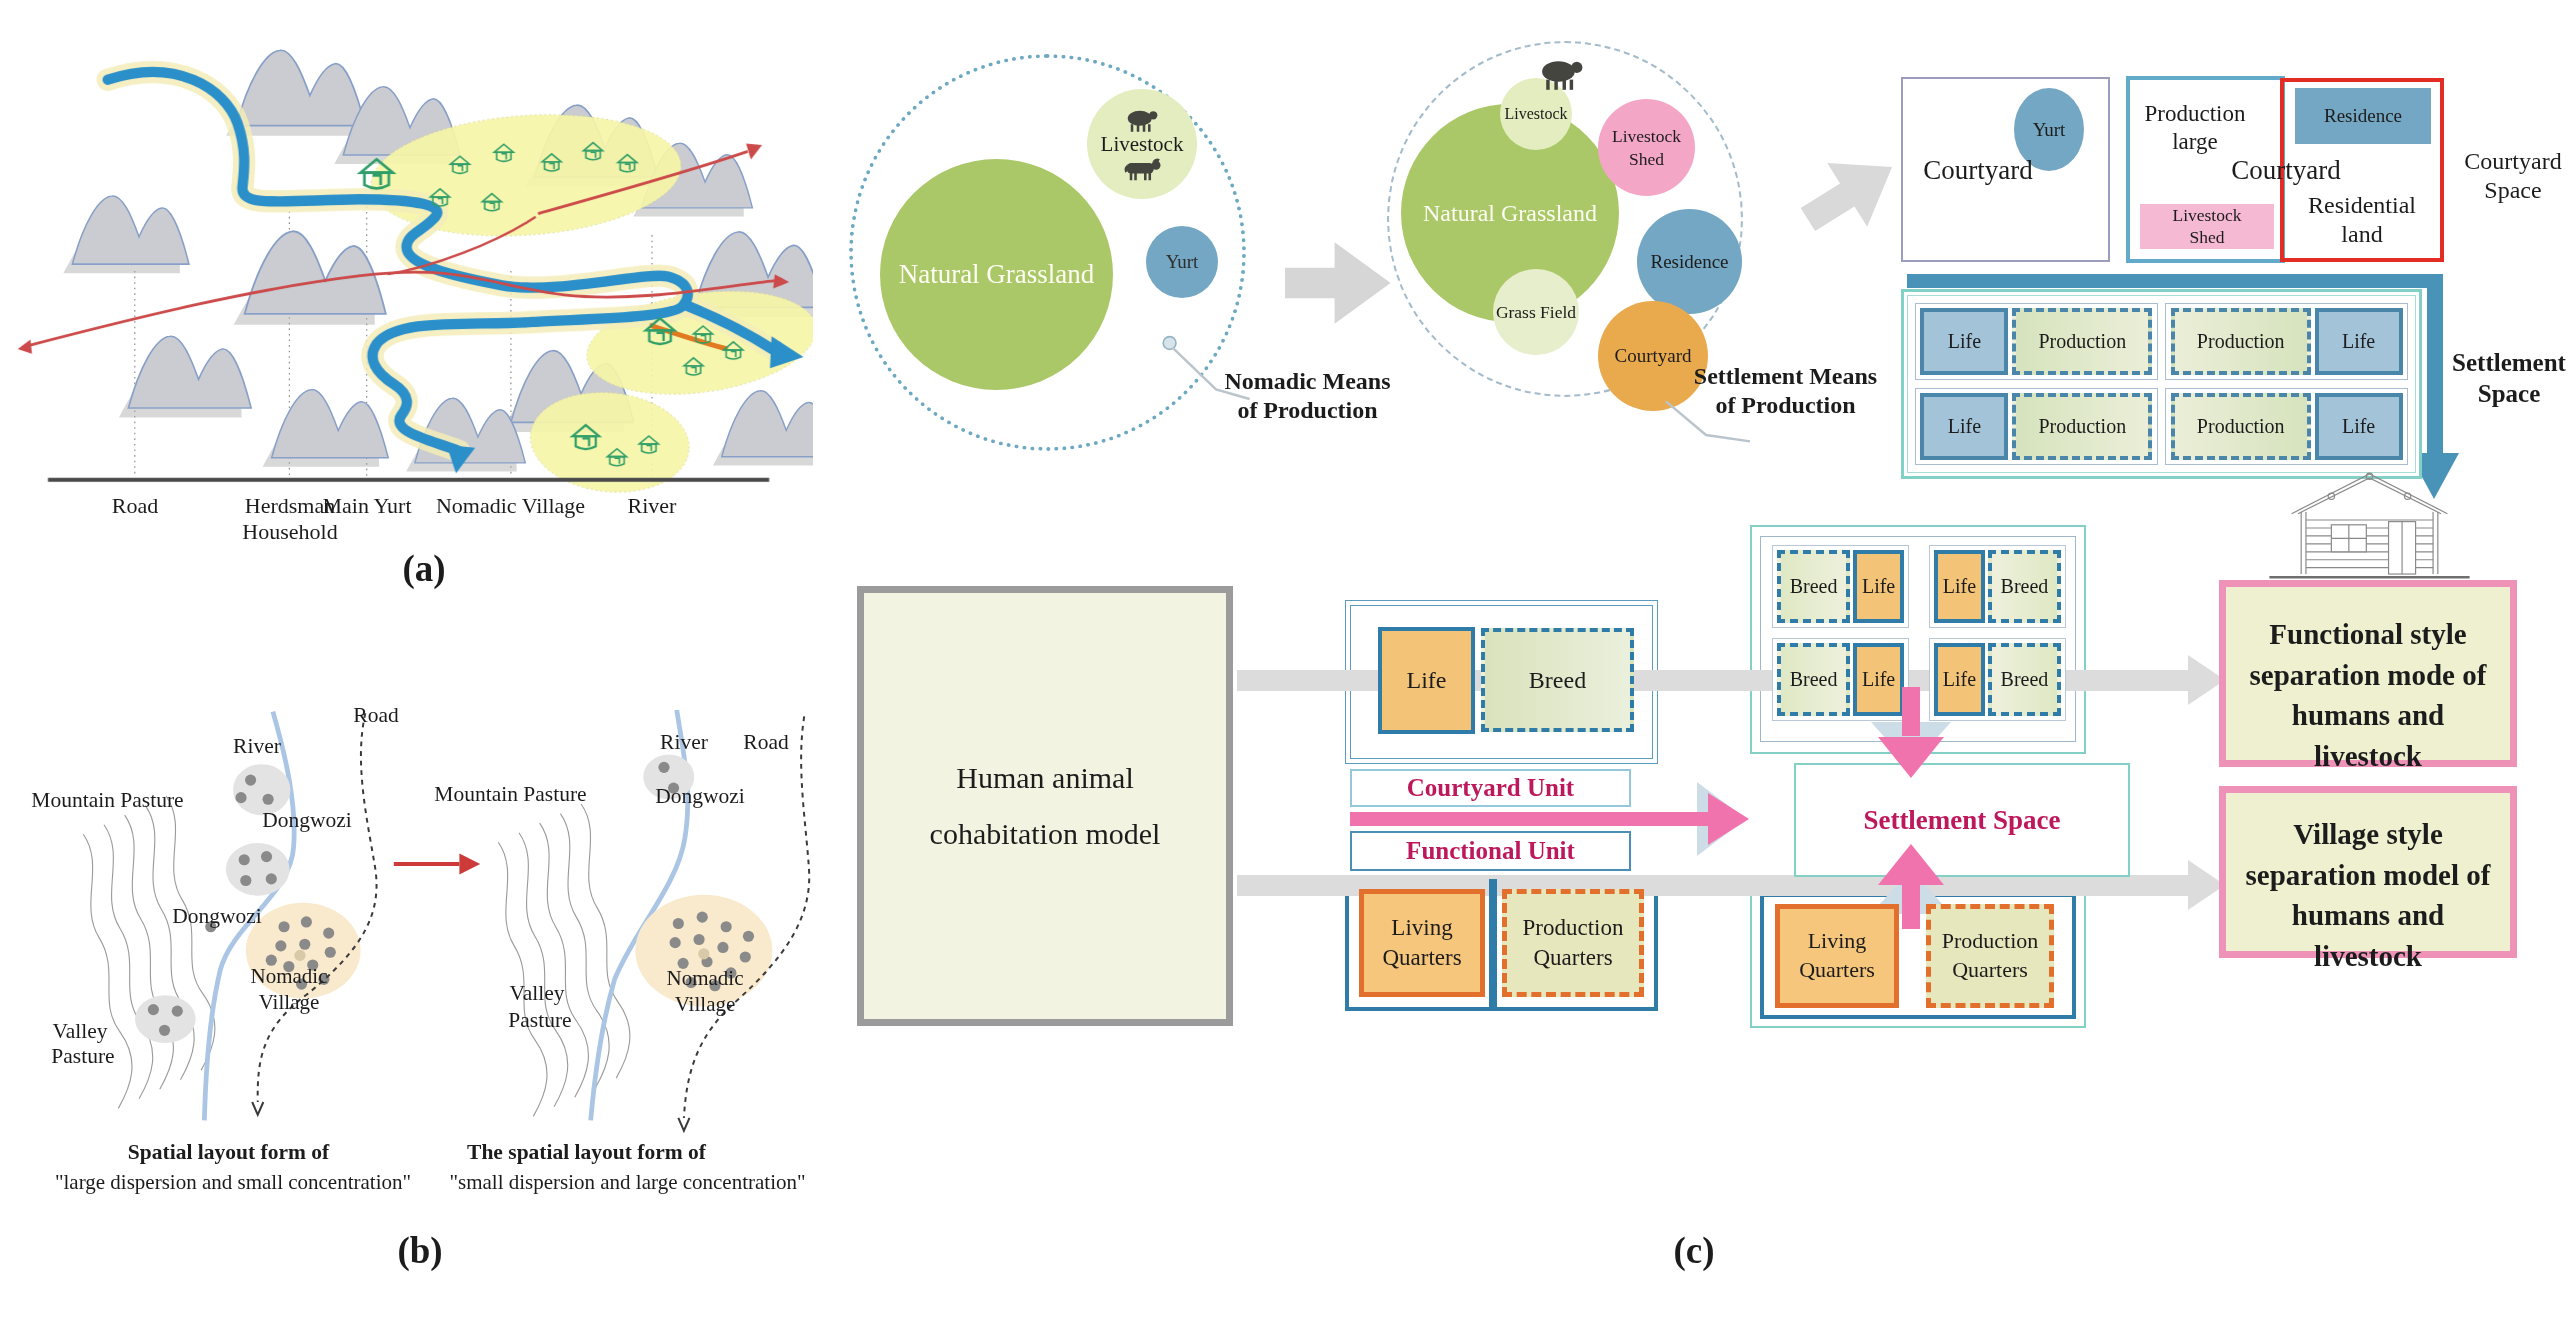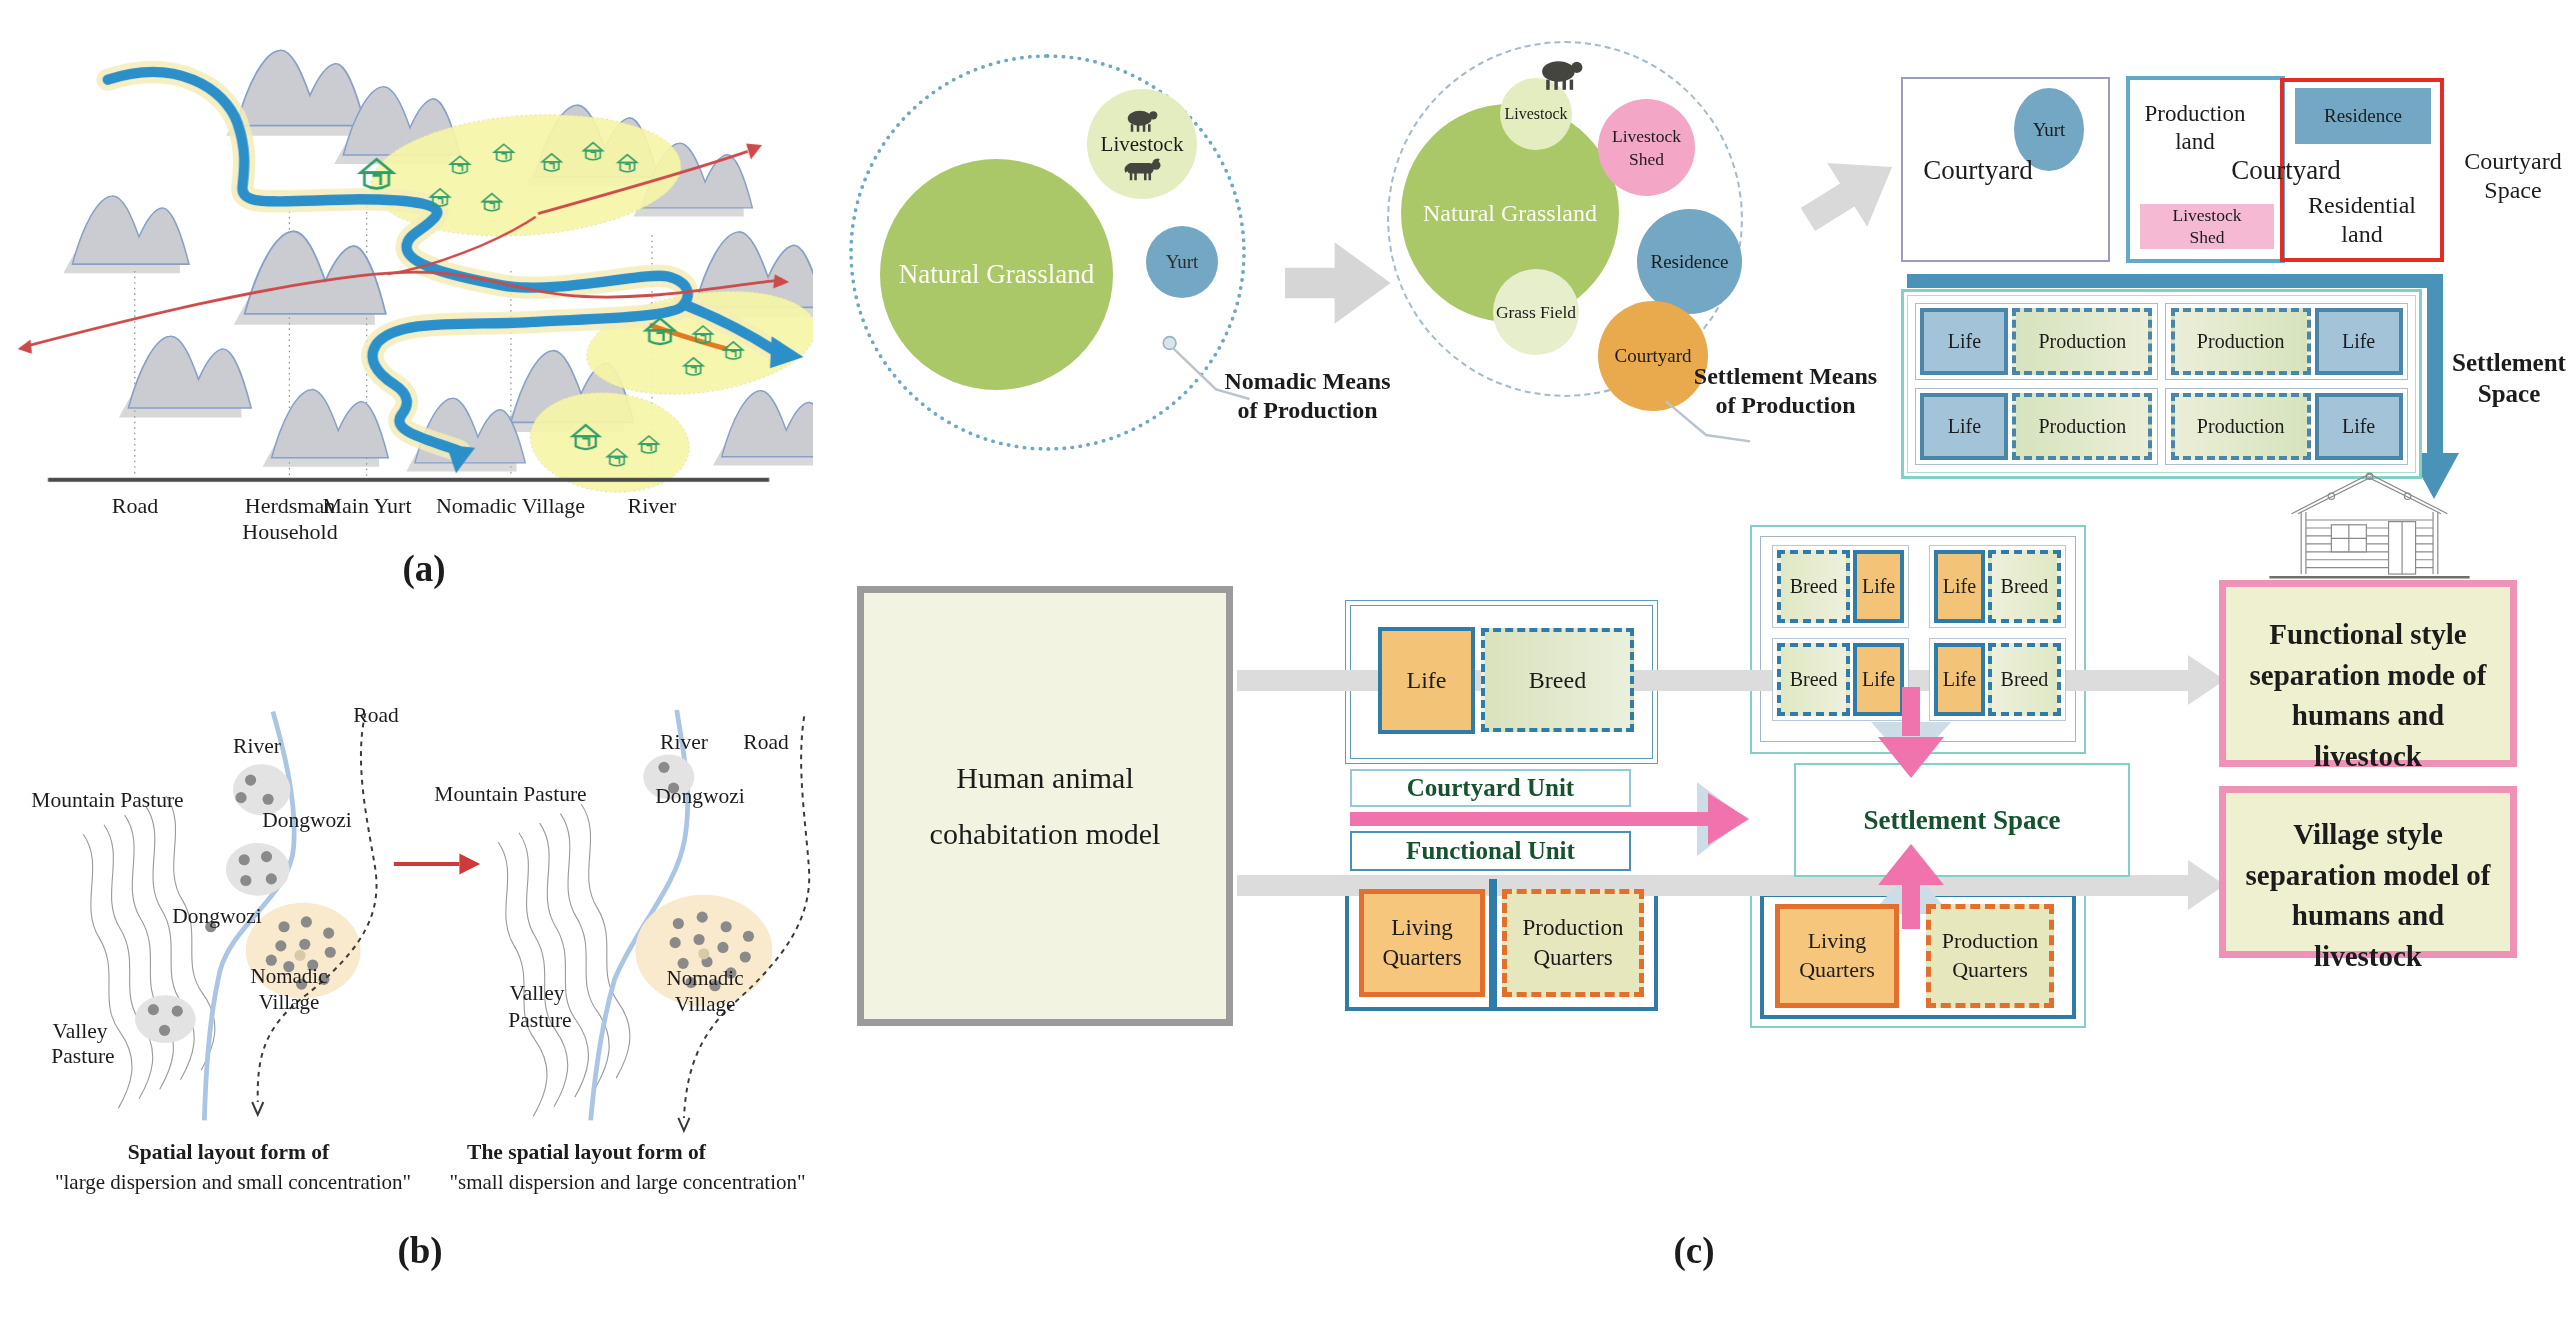--- a/index.html
+++ b/index.html
@@ -2,21 +2,21 @@
 <html style="font-size:12.8px"><head>
 <meta charset="utf-8">
 <style>
   html,body{margin:0;padding:0;background:#fff;}
   *{box-sizing:border-box;}
   #canvas{position:relative;width:2576px;height:1319px;background:#fff;overflow:hidden;
           font-family:"Liberation Serif",serif;color:#1c1c1c;}
   .abs{position:absolute;}
   .ctr{text-align:center;}
   .circ{border-radius:50%;display:flex;flex-direction:column;align-items:center;justify-content:center;text-align:center;}
-  .lav{color:#14532d;font-weight:bold;}
+  .lav{color:#be185d;font-weight:bold;}
   .cellTxt{display:flex;align-items:center;justify-content:center;text-align:center;}
   .tri{width:0;height:0;}
   svg{display:block;}
 </style>
 </head>
 <body>
 
 <div id="canvas">
 
   <svg class="abs" style="left:16px;top:8px;" width="797" height="518" viewBox="0 0 1000 650">
@@ -287,21 +287,21 @@
     </g>
   </svg>
 
   <div class="abs" style="left:1901px;top:77px;width:209px;height:185px;border:2.4px solid #9c9cbc;background:#fff;"></div>
   <div class="abs circ" style="left:2014px;top:88px;width:70px;height:83px;background:#74a7c3;">
     <span style="font-size:19px;">Yurt</span>
   </div>
   <div class="abs ctr" style="left:1910px;top:155px;width:136px;font-size:27px;">Courtyard</div>
 
   <div class="abs" style="left:2126px;top:76px;width:159px;height:187px;border:4px solid #62aac9;background:#fff;"></div>
-  <div class="abs ctr" style="left:2135px;top:100px;width:120px;font-size:23px;line-height:1.2;">Production land</div>
+  <div class="abs ctr" style="left:2135px;top:100px;width:120px;font-size:23px;line-height:1.2;">Production large</div>
   <div class="abs cellTxt" style="left:2140px;top:204px;width:134px;height:45px;background:#f6b9d3;">
     <span style="width:92px;font-size:17.5px;line-height:1.25;">Livestock Shed</span>
   </div>
   <div class="abs" style="left:2280px;top:78px;width:164px;height:184px;border:4.8px solid #e22c24;"></div>
   <div class="abs cellTxt" style="left:2295px;top:88px;width:136px;height:56px;background:#74a7c3;">
     <span style="font-size:19px;">Residence</span>
   </div>
   <div class="abs ctr" style="left:2291px;top:191px;width:142px;font-size:24px;line-height:1.2;">Residential land</div>
   <div class="abs ctr" style="left:2226px;top:155px;width:120px;font-size:27px;z-index:6;">Courtyard</div>
   <div class="abs ctr" style="left:2449px;top:148px;width:128px;font-size:24px;">Courtyard</div>

